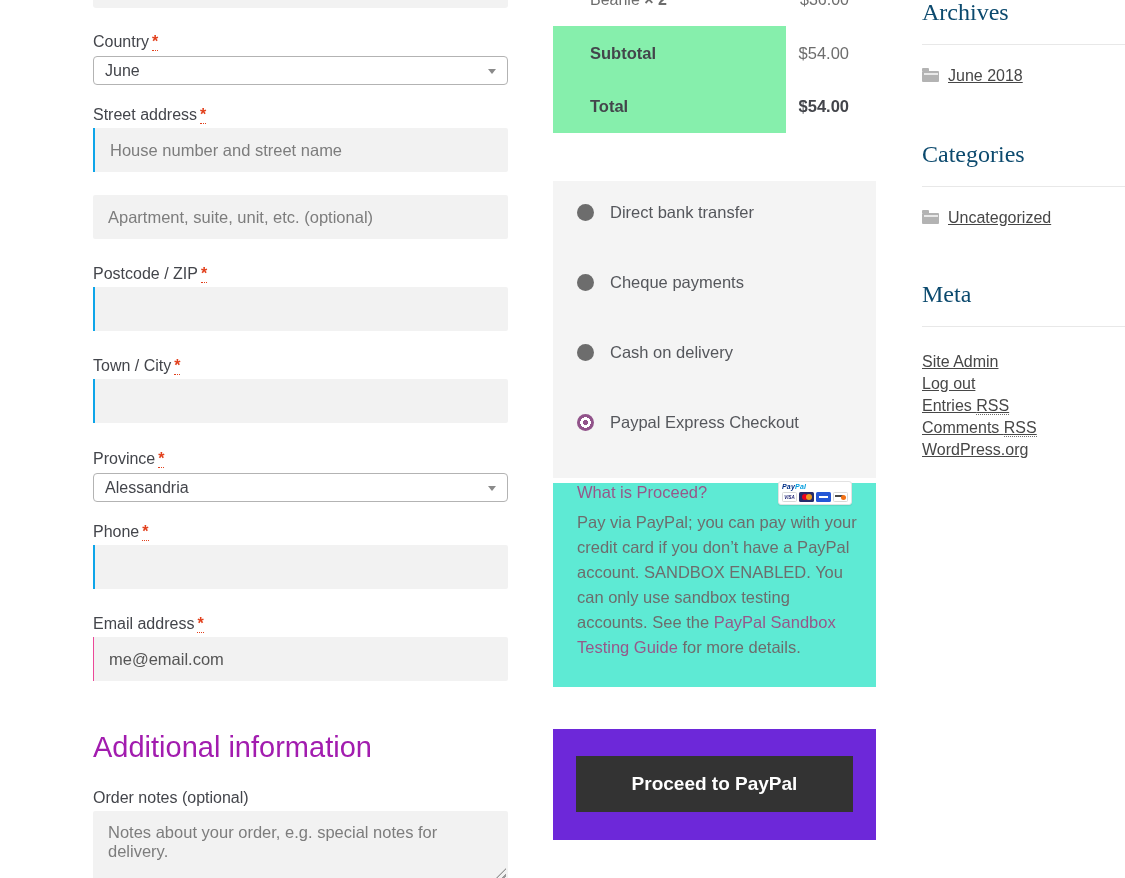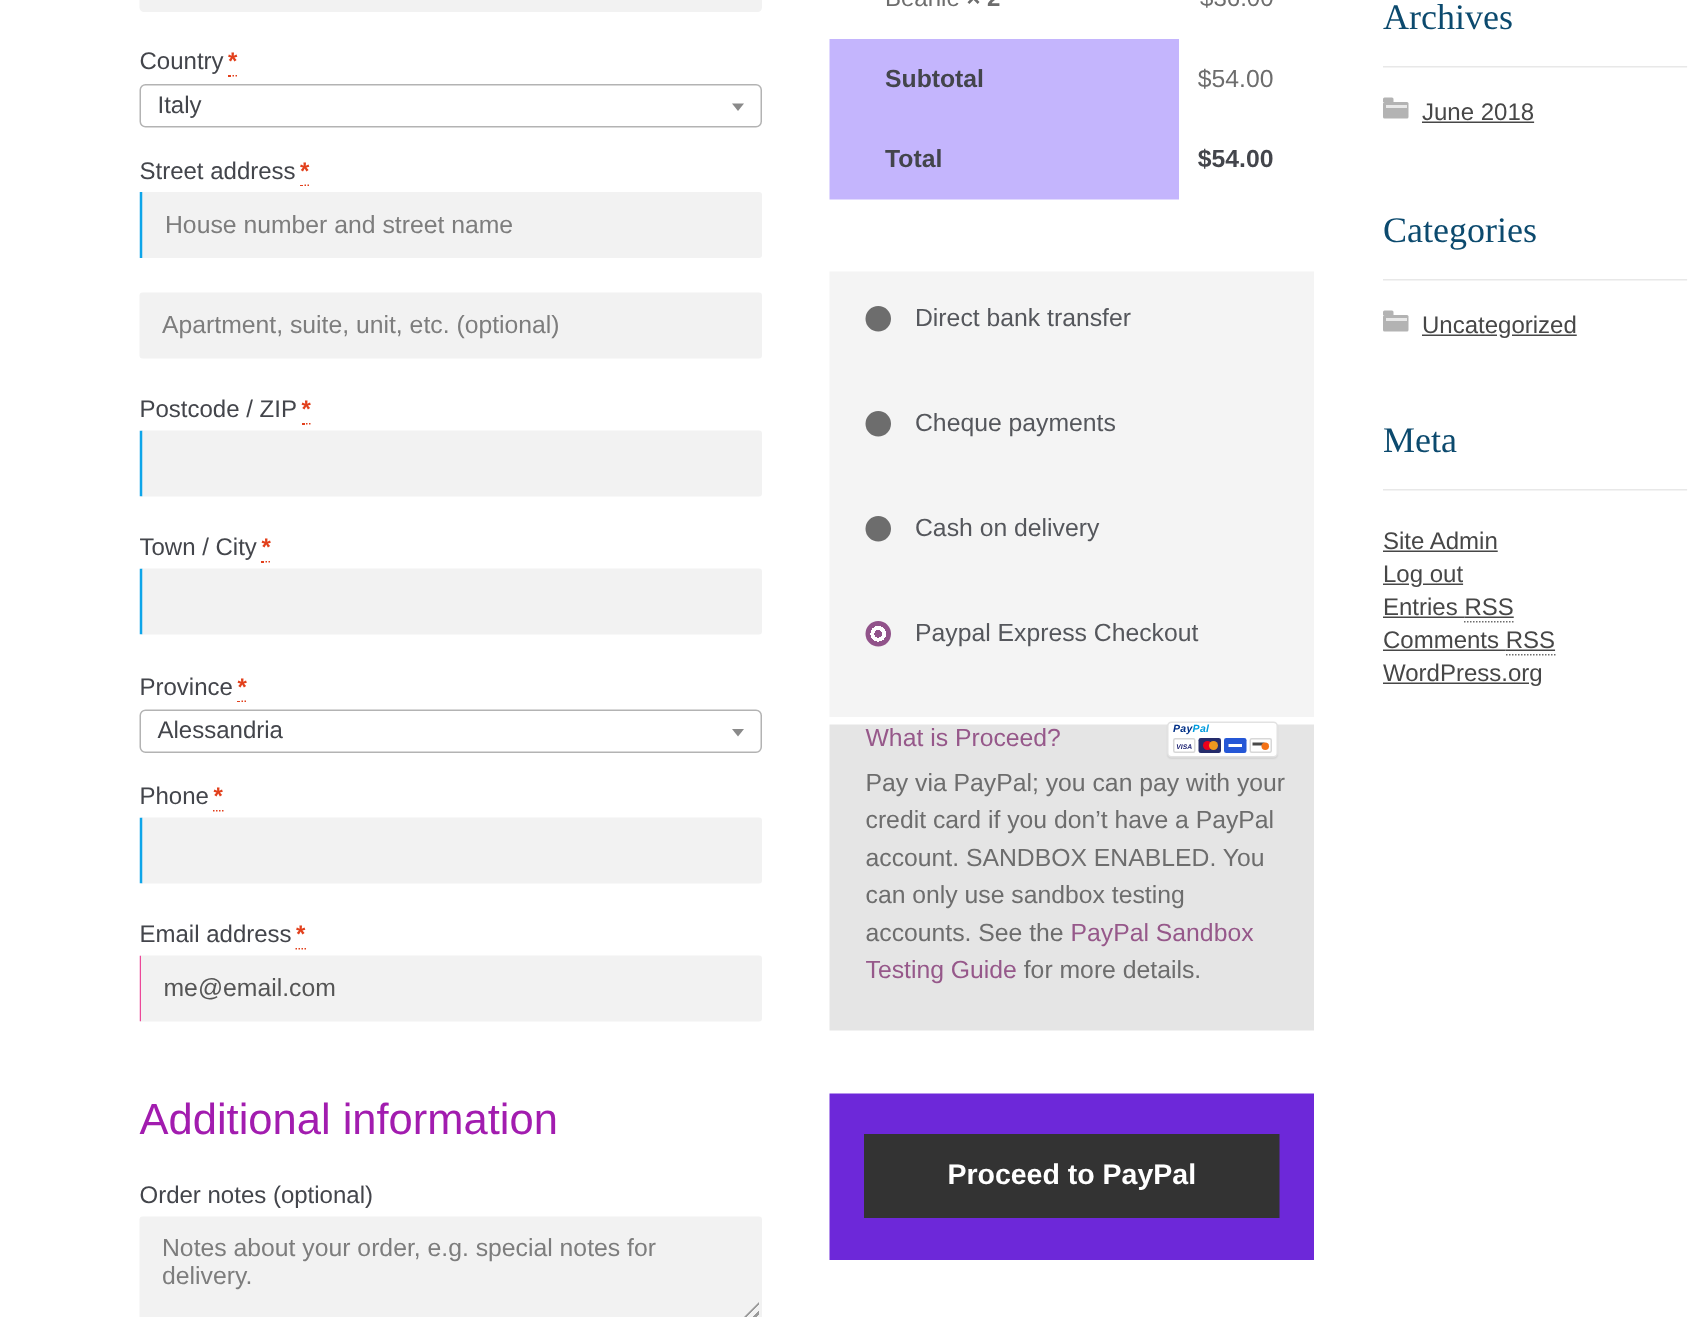--- a/index.html
+++ b/index.html
@@ -38,21 +38,21 @@
   .review-table { position:relative; }
   .tr { display:flex; }
   .tr .th { width:233px; padding-left:37px; display:flex; align-items:center; }
   .tr .td { width:90px;  padding-right:27px; display:flex; align-items:center; justify-content:flex-end; }
   .row-item { height:26px; position:relative; background:#fff; }
   .row-item .cellwrap { position:absolute; left:0; top:-9px; width:100%; display:flex; }
   .row-item .name { width:233px; padding-left:37px; font-size:16px; color:#6d6d6d; }
   .row-item .name b { font-weight:700; }
   .row-item .price { width:90px; padding-right:27px; text-align:right; font-size:16px; color:#6d6d6d; }
   .row-sub { height:54px; } .row-tot { height:53px; }
-  .row-sub .th, .row-tot .th { background:#c4b5fd; font-size:16.5px; font-weight:700; color:#43454b; }
+  .row-sub .th, .row-tot .th { background:#86efac; font-size:16.5px; font-weight:700; color:#43454b; }
   .row-sub .td { font-size:16.5px; color:#6d6d6d; background:#fff; }
   .row-tot .td { font-size:16.5px; color:#43454b; font-weight:700; background:#fff; }
 
   .payment-box { margin-top:48px; height:297px; background:#f4f4f4; padding:22px 24px 0; }
   .pm-row { display:flex; align-items:center; gap:16px; height:18px; margin-bottom:52px; cursor:pointer; }
   .pm-row:last-of-type { margin-bottom:0; }
   .radio { flex:0 0 17px; width:17px; height:17px; border-radius:50%; background:#6d6d6d; }
   .radio.selected { background:radial-gradient(circle at 50% 50%, #91538a 0 2.6px, #ffffff 2.6px 5.2px, #91538a 5.2px 100%); }
   .pm-label { font-size:16.5px; color:#55575c; }
   .pp-extra { display:flex; justify-content:space-between; align-items:flex-start; margin-top:8px; }
@@ -67,53 +67,53 @@
   .card.visa { background:#fff; border:0.5px solid #d8d8d8; color:#1a1f71; }
   .card.mc { background:#252c6b; }
   .card.mc .c1,{ } .card.mc .c1 { position:absolute; left:2.5px; top:2px; width:6px; height:6px; border-radius:50%; background:#eb001b; }
   .card.mc .c2 { position:absolute; right:2.5px; top:2px; width:6px; height:6px; border-radius:50%; background:#f79e1b; opacity:.95; }
   .card.amex { background:#2557d6; color:#fff; }
   .card.amex .stripe { width:9px; height:2px; background:#fff; }
   .card.disc { background:#fff; border:0.5px solid #d8d8d8; }
   .card.disc .ball { position:absolute; right:1.5px; bottom:1.5px; width:5px; height:5px; border-radius:50%; background:#f47216; }
   .card.disc .bar { position:absolute; left:1px; top:2px; width:8px; height:1.5px; background:#4a4a4a; }
 
-  .desc-box { margin-top:5px; background:#e5e5e5; padding:27px 24px; }
+  .desc-box { margin-top:5px; background:#5eead4; padding:27px 24px; }
   .desc-text { font-size:16.5px; line-height:25px; color:#6d6d6d; width:282px; }
   .desc-text a { color:#96588a; text-decoration:none; cursor:pointer; }
 
   .place-order-box { margin-top:42px; height:111px; background:#6d28d9; padding:27px 0 0 23px; }
   .proceed-btn { width:277px; height:56px; background:#333333; border:none; color:#fff; font-family:"Liberation Sans", sans-serif;
                  font-size:19px; font-weight:700; cursor:pointer; }
 
   
   .col-right { position:absolute; left:922px; top:0; width:203px; }
   .widget-title { font-size:24px; font-weight:300; color:#0c4a6e; line-height:24px;font-family:Liberation Serif, serif; }
   .widget-rule { border:none; border-top:1px solid #e8e8e8; margin-top:20px; }
-  .cat-item { display:flex; gap:9px; margin-top:22px; height:18px; }
+  .cat-item { display:flex; align-items:center; gap:9px; margin-top:22px; height:18px; }
   .folder-icon { position:relative; flex:0 0 17px; width:17px; height:11px; background:#b3b3b3; border-radius:1px; margin-top:1px; }
   .folder-icon::before { content:""; position:absolute; left:0; top:-3px; width:7px; height:3px; background:#b3b3b3; border-radius:1px 1px 0 0; }
   .folder-icon::after { content:""; position:absolute; left:1.5px; top:2px; right:1.5px; height:2px; background:#e9e9e9; }
   .side-link { font-size:16px; color:#474747; text-decoration:underline; cursor:pointer; }
   .w-arch { margin-top:0; } .w-cat { margin-top:57px; } .w-meta { margin-top:55px; }
   .meta-list { list-style:none; margin-top:24px; }
   .meta-list li { line-height:22px; }
   .abbr-rss { border-bottom:1px dotted #6d6d6d; }
 </style>
 </head>
 <body>
 
 <div class="page">
 
   <div class="col-left">
     <div class="partial-input"></div>
 
     <label class="field-label"><span>Country</span><span class="req">*</span></label>
     <div class="select-box mt6">
-      <span>Italy</span>
+      <span>June</span>
       <span class="chev"></span>
     </div>
 
     <label class="field-label gap21"><span>Street address</span><span class="req">*</span></label>
     <input class="text-input invalid mt5" type="text" placeholder="House number and street name" style="">
 
     <input class="text-input gap23" type="text" placeholder="Apartment, suite, unit, etc. (optional)" style="">
 
     <label class="field-label gap26"><span>Postcode / ZIP</span><span class="req">*</span></label>
     <input class="text-input invalid mt5" type="text" style="">

